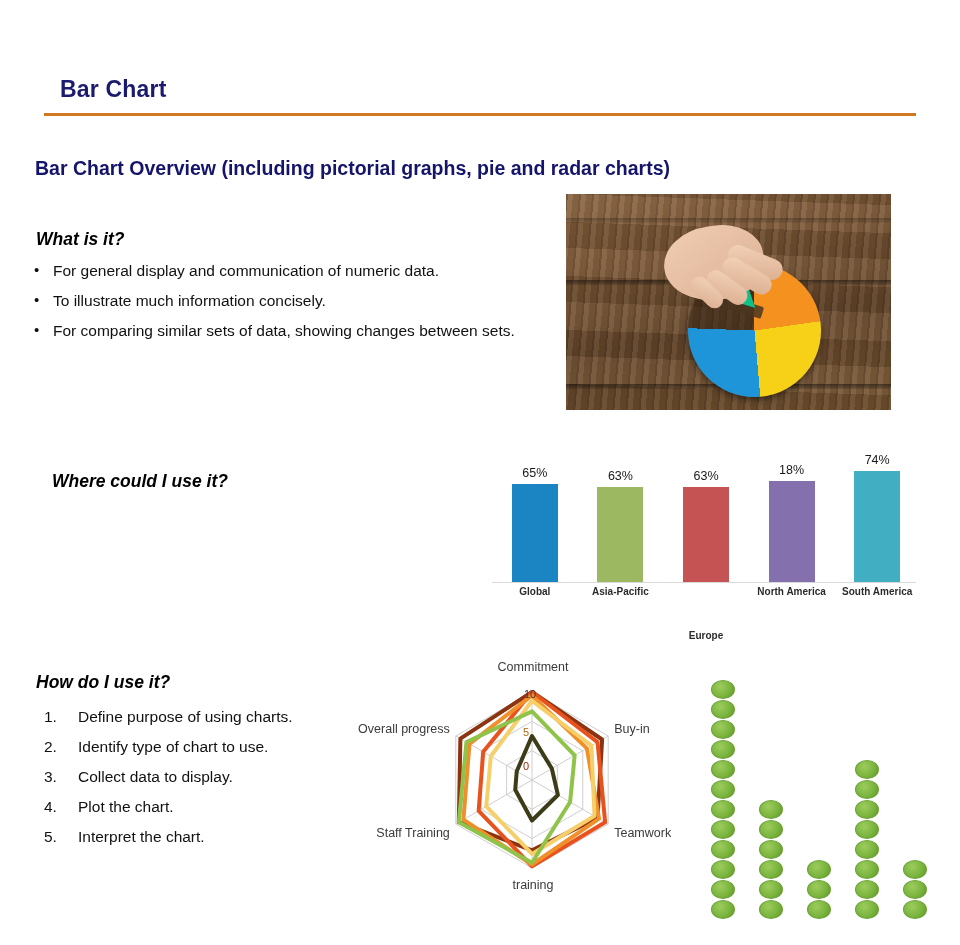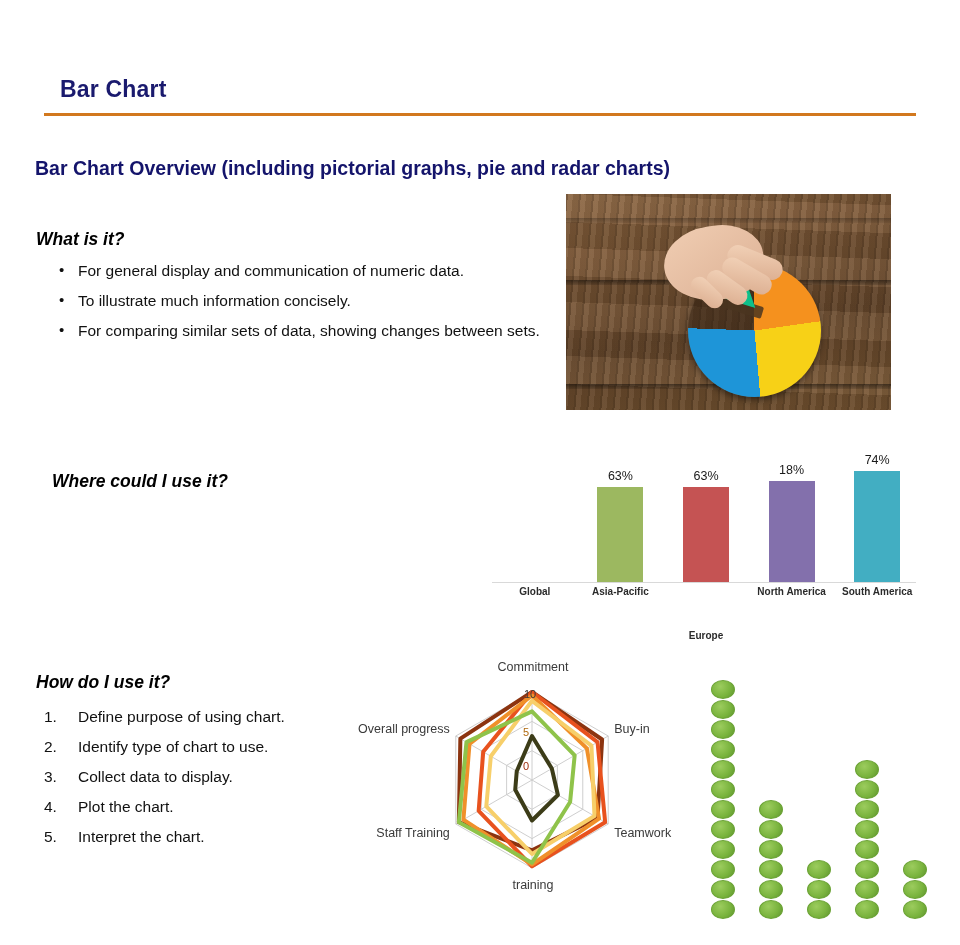--- a/index.html
+++ b/index.html
@@ -44,21 +44,21 @@
   .bullets { position:absolute; list-style:none; margin:0; padding:0; }
   .bullets li {
     position:relative; padding-left:25px;
     font-size:15.5px; line-height:21px; color:#111;
     margin-bottom:9px; max-width:500px;
   }
   .bullets li::before {
     content:"\2022"; position:absolute; left:6px; top:-1px;
     font-size:15px; color:#111;
   }
-  #list-what  { left:53px; top:260px; }
+  #list-what  { left:28px; top:260px; }
   #list-where { left:36px; top:501px; }
 
   
   .numbers { position:absolute; list-style:none; margin:0; padding:0; }
   .numbers li {
     position:relative; padding-left:42px;
     font-size:15.5px; line-height:21px; color:#111;
     margin-bottom:9px; white-space:nowrap;
   }
   .numbers li .num {
@@ -202,21 +202,21 @@
   <ul class="bullets" id="list-what">
     <li>For general display and communication of numeric data.</li>
     <li>To illustrate much information concisely.</li>
     <li>For comparing similar sets of data, showing changes between sets.</li>
   </ul>
 
   <div class="sec-head" id="h-where">Where could I use it?</div>
 
   <div class="sec-head" id="h-how">How do I use it?</div>
   <ol class="numbers" id="list-how">
-    <li><span class="num">1.</span><span>Define purpose of using chart.</span></li>
+    <li><span class="num">1.</span><span>Define purpose of using charts.</span></li>
     <li><span class="num">2.</span><span>Identify type of chart to use.</span></li>
     <li><span class="num">3.</span><span>Collect data to display.</span></li>
     <li><span class="num">4.</span><span>Plot the chart.</span></li>
     <li><span class="num">5.</span><span>Interpret the chart.</span></li>
   </ol>
 
   <div class="photo">
     <div class="wood"></div>
     <div class="plank-seam seam3"></div>
     <div class="plank-seam seam1"></div>
@@ -231,20 +231,24 @@
         <div class="finger f1"></div>
         <div class="finger f2"></div>
         <div class="finger f3"></div>
         <div class="finger f4"></div>
       </div>
     </div>
   </div>
 
   <div class="barchart">
     <div class="bar-plot" id="bar-plot">
+        <div class="bar-col" style="left: 19.8px; width: 46px;">
+          <div class="bar-val">65%</div>
+          <div class="bar-rect" style="height: 98px; background: rgb(27, 133, 196);"></div>
+        </div>
         <div class="bar-col" style="left: 105.4px; width: 46px;">
           <div class="bar-val">63%</div>
           <div class="bar-rect" style="height: 95px; background: rgb(156, 184, 96);"></div>
         </div>
         <div class="bar-col" style="left: 191px; width: 46px;">
           <div class="bar-val">63%</div>
           <div class="bar-rect" style="height: 95px; background: rgb(197, 83, 83);"></div>
         </div>
         <div class="bar-col" style="left: 276.6px; width: 46px;">
           <div class="bar-val">18%</div>

